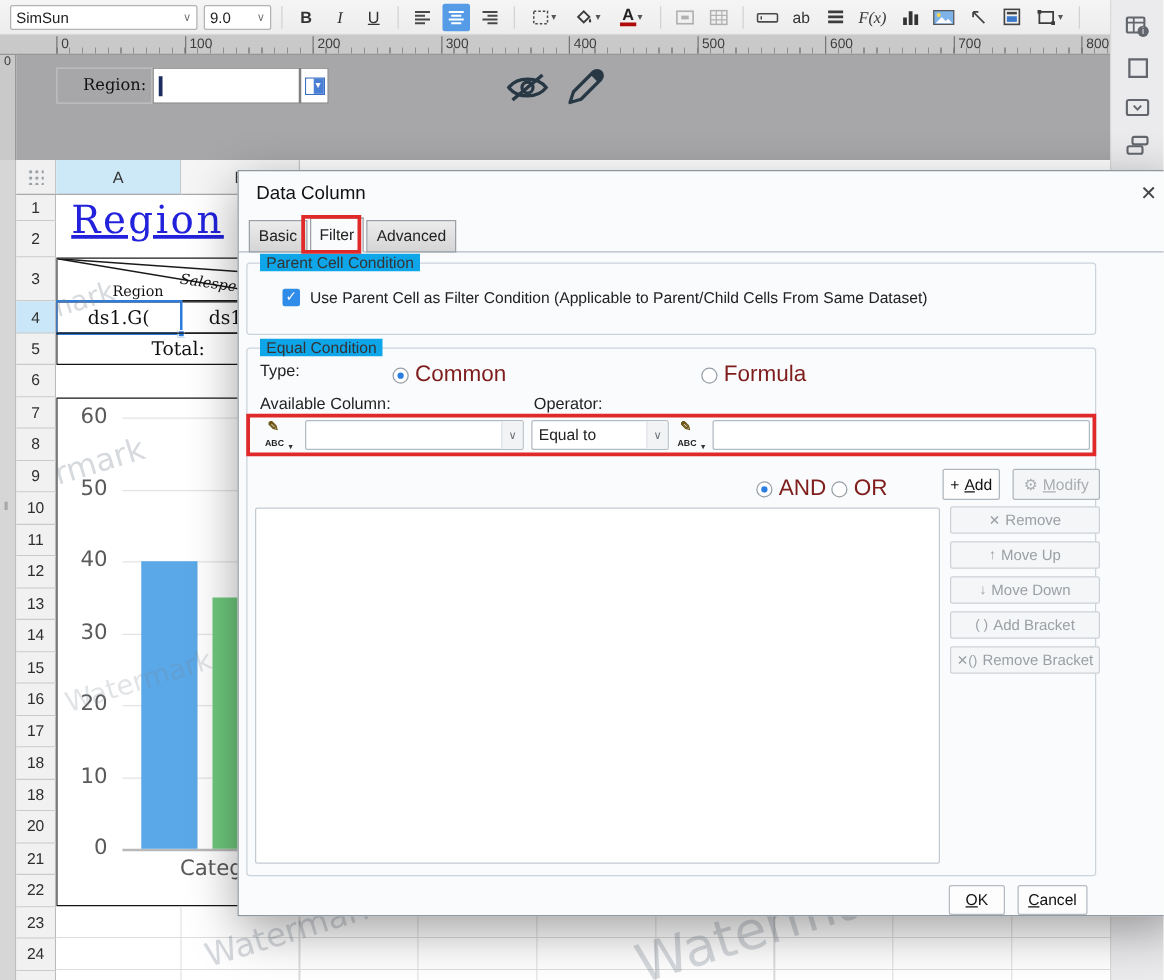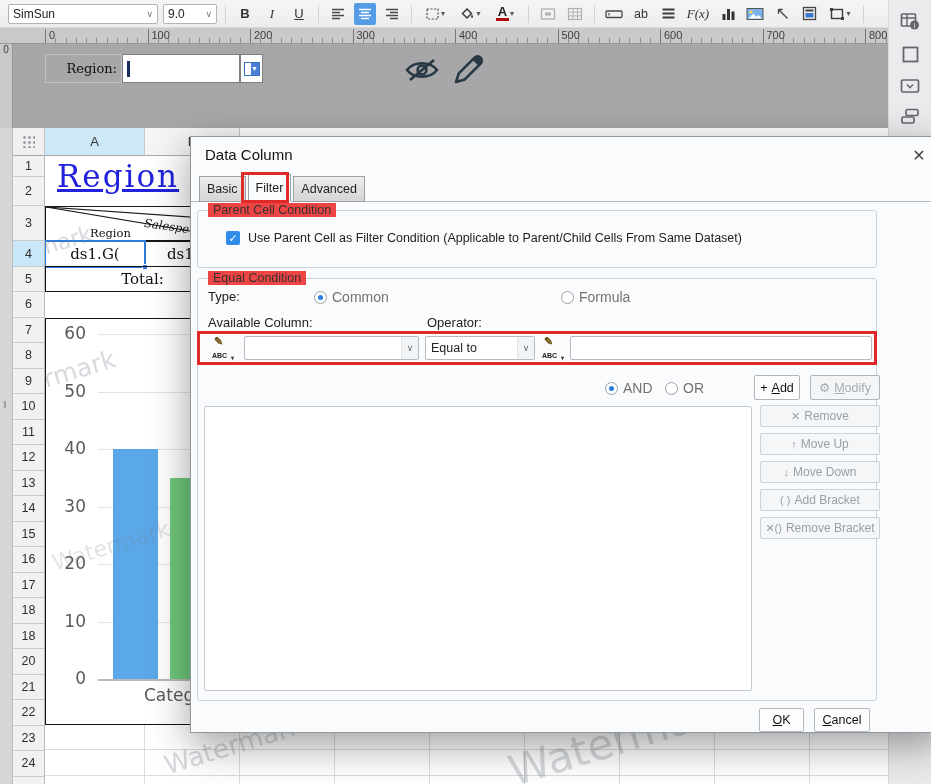--- a/index.html
+++ b/index.html
@@ -135,35 +135,35 @@
   #tabline { position:absolute; left:0; right:0; top:64px; border-top:1px solid #b3bac0; }
   #tabs { position:absolute; left:8px; top:38px; display:flex; align-items:flex-end; height:27px; }
   .tab { height:26px; line-height:25px; padding:0 7px; font-size:12.5px; color:#222;
     background:linear-gradient(#ececec,#d5d5d5); border:1px solid #9aa0a5; margin-right:2px; z-index:1; }
   .tab.active { background:#fafbfc; height:28px; line-height:27px; border-bottom:1px solid #fafbfc;
     z-index:3; position:relative; }
   #red-tab-box { position:absolute; left:50px; top:35px; width:48px; height:31px;
     border:3px solid #e02a2a; z-index:5; }
 
   .group { position:absolute; border:1px solid #ccd4db; border-radius:3px; background:#fafbfc; }
-  .legend { position:absolute; top:-8px; left:10px; background:#ef4444; padding:0 5px;
+  .legend { position:absolute; top:-8px; left:10px; background:#0ea5e9; padding:0 5px;
     font-size:12.5px; color:#333; }
   #grp-parent { left:6px; top:73px; width:680px; height:58px; }
   #grp-common { left:6px; top:141px; width:680px; height:423px; }
 
   .cb { position:absolute; width:14px; height:14px; background:#2f8ce9; border-radius:2px; color:#fff;
     font-size:11px; line-height:14px; text-align:center; }
   #parent-cb { left:28px; top:20px; }
   #parent-cb-label { position:absolute; left:50px; top:20px; font-size:12.5px; color:#222; }
 
   .radio { display:inline-block; width:13px; height:13px; border:1px solid #98a0a8; border-radius:50%;
     background:#fff; vertical-align:-2px; position:relative; }
   .radio.sel::after { content:""; position:absolute; left:3px; top:3px; width:5px; height:5px;
     border-radius:50%; background:#2a7de1; }
-  .rlabel { font-size:14px; color:#737373; margin-left:5px; }
+  .rlabel { font-size:18px; color:#7f1d1d; margin-left:5px; }
 
   #type-label { position:absolute; left:10px; top:10px; }
   #type-common { position:absolute; left:116px; top:10px; }
   #type-formula { position:absolute; left:363px; top:10px; }
   #avail-label { position:absolute; left:10px; top:36px; }
   #oper-label { position:absolute; left:229px; top:36px; }
 
   #red-row-box { position:absolute; left:-1px; top:52px; width:680px; height:34px; border:3px solid #e02a2a; }
   .abc-icon { position:absolute; width:24px; height:20px; font-size:7px; font-weight:bold; color:#222; }
   .abc-icon .pen { position:absolute; left:2px; top:-4px; font-size:11px; color:#6b5313; }

